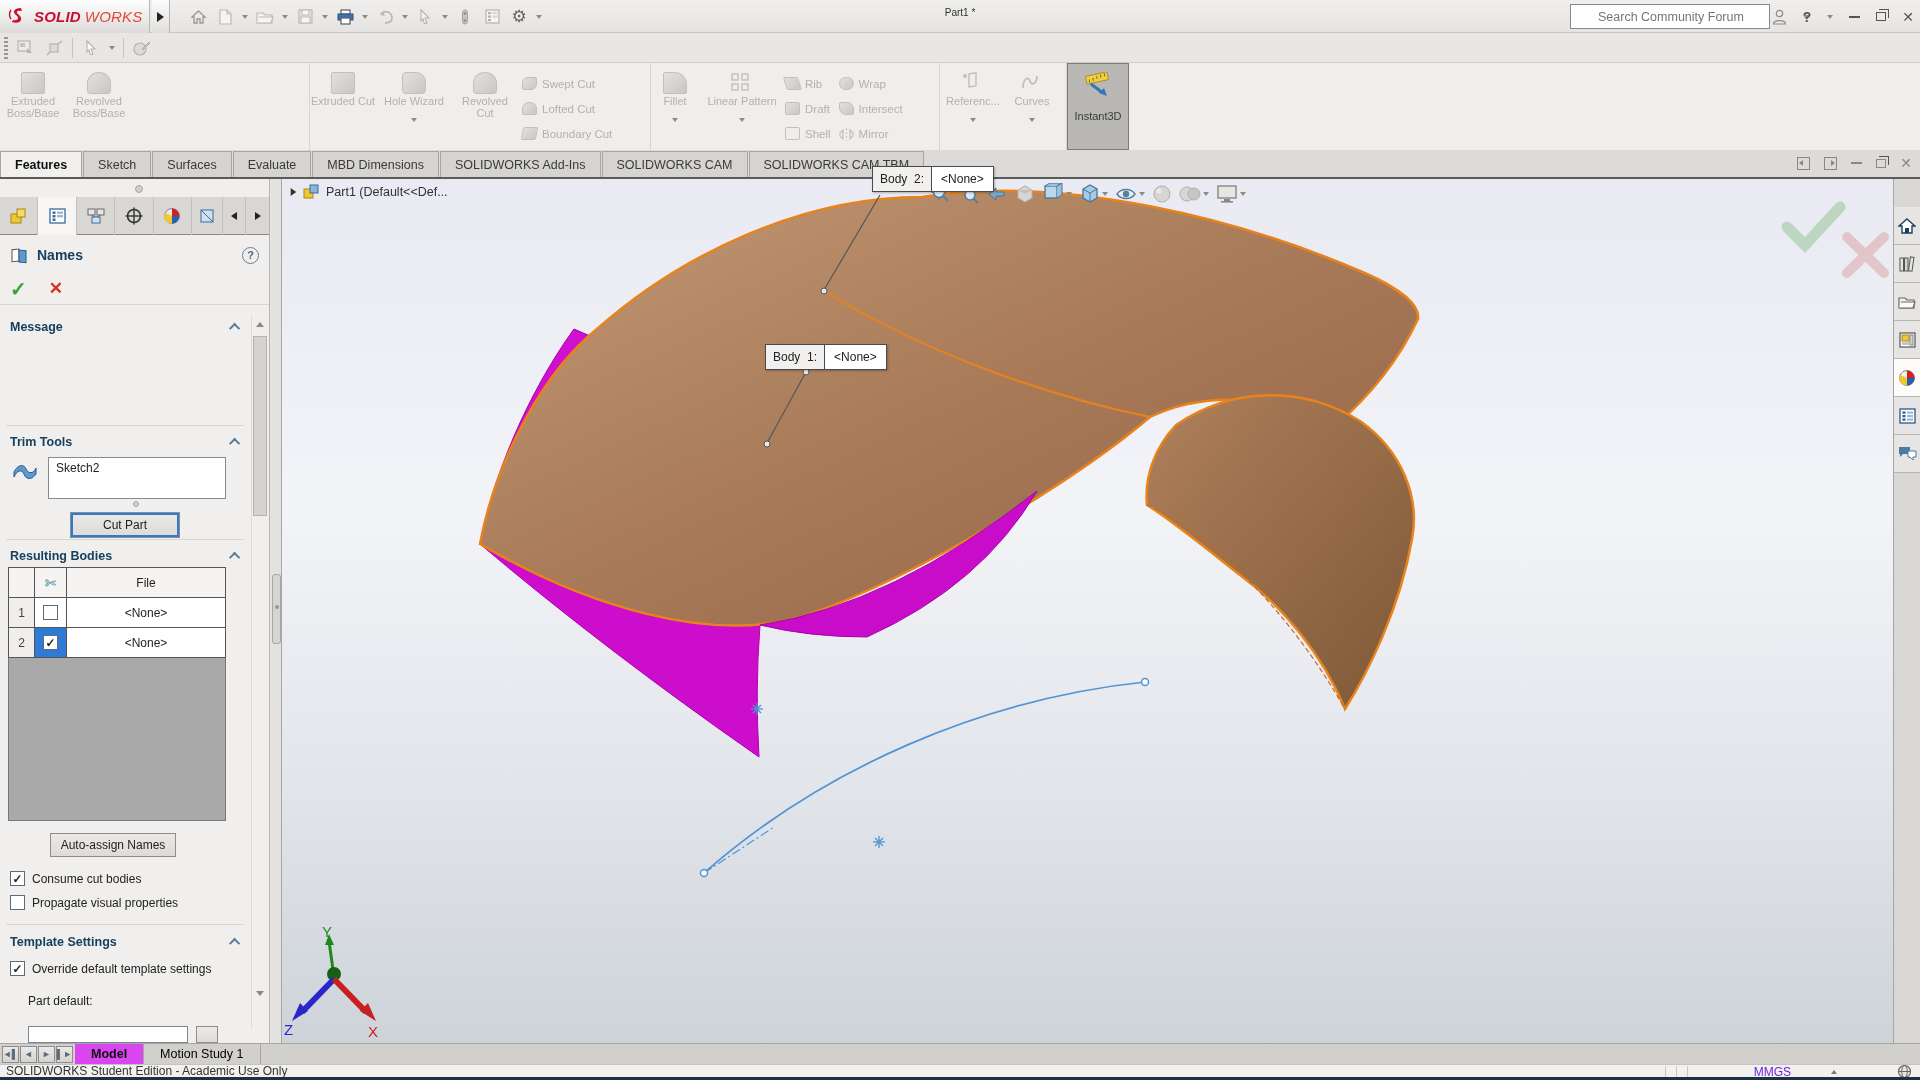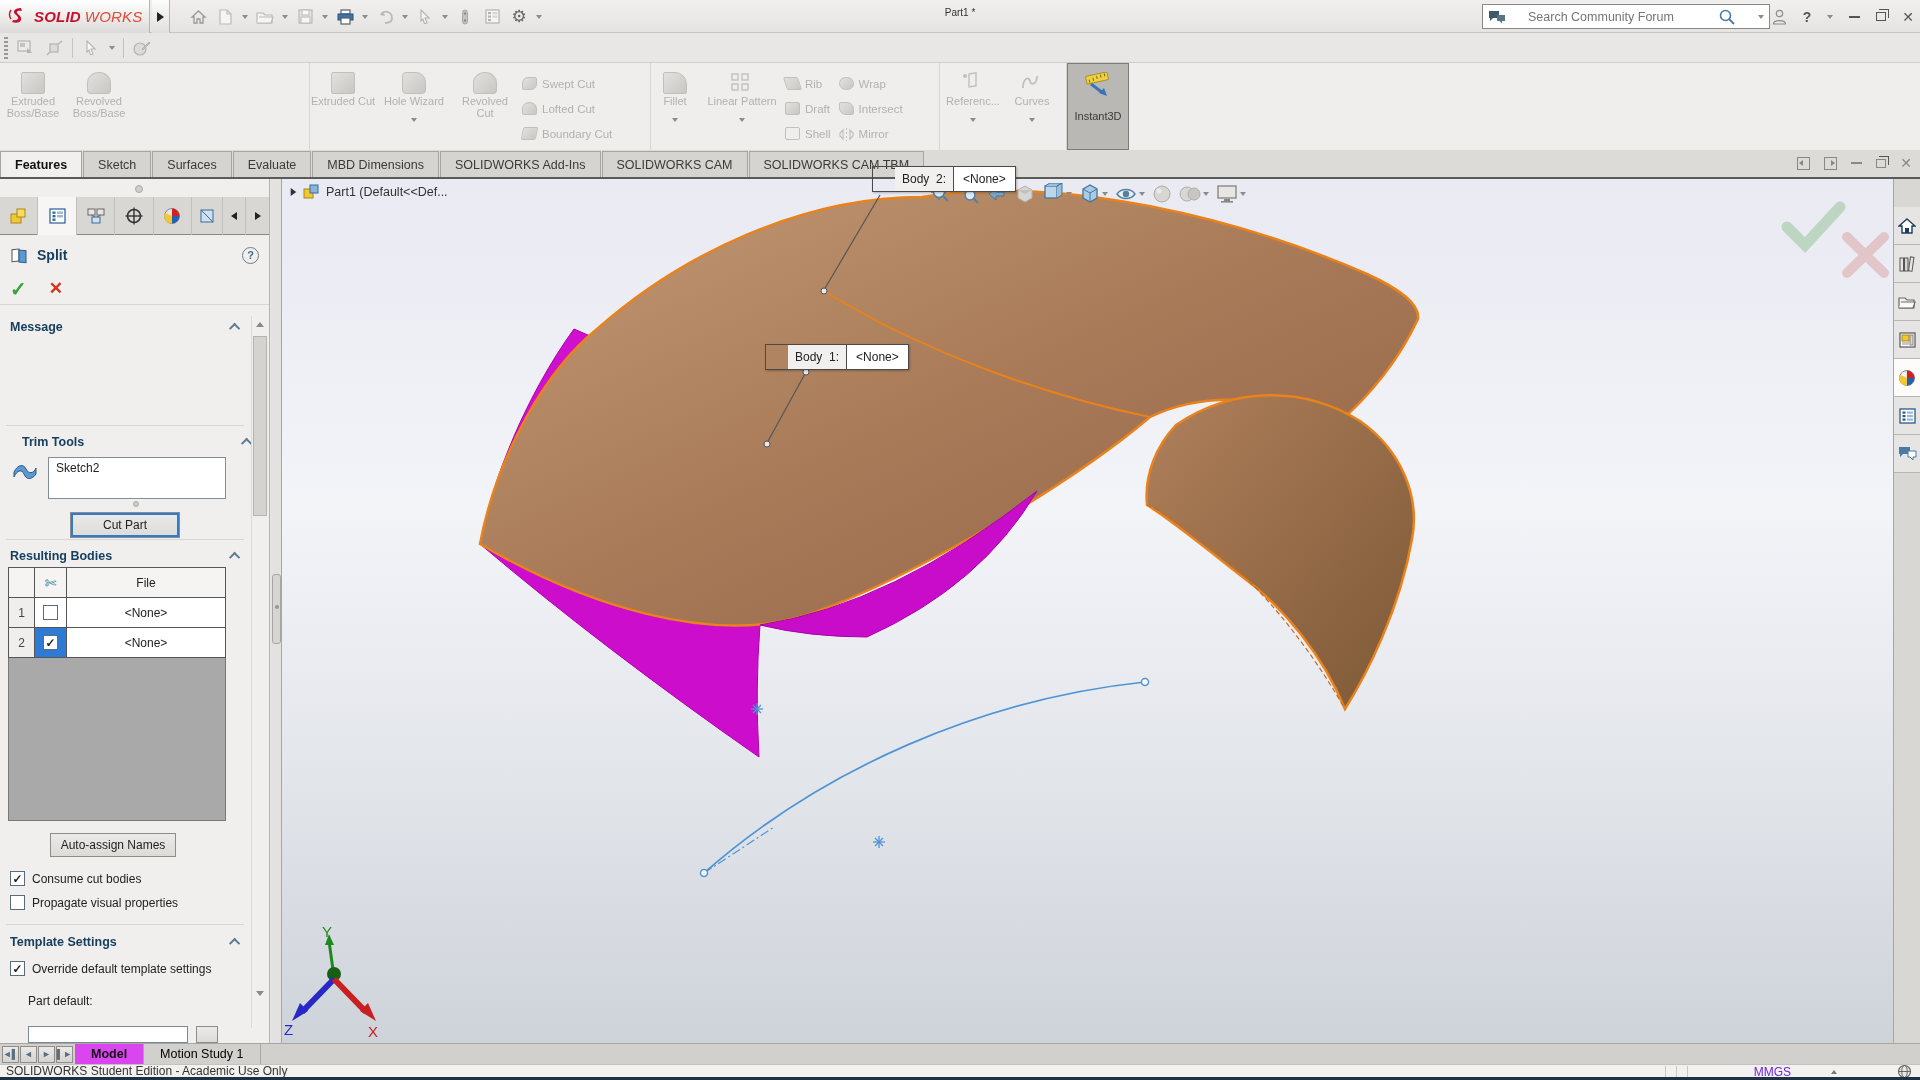--- a/index.html
+++ b/index.html
@@ -10,21 +10,21 @@
   .logo { position:absolute; left:0; top:0; width:150px; height:33px; background:linear-gradient(#ffffff,#dcdbd9); border-right:1px solid #b8b6b3; display:flex; align-items:center; padding-left:8px; gap:4px; }
   .logo-solid { font-weight:bold; font-style:italic; color:#c8102e; font-size:15px; letter-spacing:.2px;}
   .logo-works { font-style:italic; color:#e04a38; font-size:15px; letter-spacing:.2px;}
   .flyarrow { position:absolute; left:152px; top:0; width:18px; height:33px; background:linear-gradient(#fcfcfc,#e0dfdd); border-right:1px solid #b8b6b3; display:flex; align-items:center; justify-content:center; }
   .tri-r { width:0;height:0;border-left:7px solid #222;border-top:5px solid transparent;border-bottom:5px solid transparent; }
   .qat { position:absolute; left:188px; top:0; height:33px; display:flex; align-items:center; gap:7px; }
   .qi { display:flex; align-items:center; justify-content:center; width:20px; height:20px; color:#a5a3a0; font-size:16px; }
   .qi svg { display:block; }
   .dd { width:0;height:0;border-top:4px solid #8d8b88;border-left:3.5px solid transparent;border-right:3.5px solid transparent; }
   .doc-title { position:absolute; left:50%; top:7px; transform:translateX(-50%); font-size:10px; color:#333; }
-  .searchbox { position:absolute; right:150px; top:4px; width:288px; height:25px; background:#fff; border:1px solid #8a8886; display:flex; align-items:center; padding:4px 5px; gap:22px; }
+  .searchbox { position:absolute; right:150px; top:4px; width:200px; height:25px; background:#fff; border:1px solid #8a8886; display:flex; align-items:center; padding:4px 5px; gap:22px; }
   .searchbox input { border:none; outline:none; flex:1; font-size:12.5px; color:#555; font-family:"Liberation Sans",sans-serif; background:transparent; }
   .winbtns { position:absolute; right:6px; top:0; height:33px; display:flex; align-items:center; gap:16px; color:#555; }
   .mini-bar { width:11px; height:2px; background:#555; }
   .restore { width:10px; height:9px; border:1.5px solid #555; position:relative; }
   .restore::before { content:""; position:absolute; left:2px; top:-4px; width:9px; height:8px; border:1.5px solid #555; border-bottom:none; border-left:none; }
   .xglyph { font-size:14px; color:#555; }
   
   .row2 { position:absolute; left:0; top:33px; width:1920px; height:30px; background:#e8e7e5; border-bottom:1px solid #d0cecb; display:flex; align-items:center; gap:8px; padding-left:4px;}
   .grip { width:4px; height:22px; background:repeating-linear-gradient(#9a9896 0 2px, transparent 2px 4px); }
   .sep-v { width:1px; height:20px; background:#c5c3c0; }
@@ -92,21 +92,21 @@
   .tri-dn { width:0;height:0;border-top:5px solid #8a8886;border-left:4px solid transparent;border-right:4px solid transparent; }
   .scr-thumb { position:absolute; left:1px; top:20px; width:14px; height:180px; background:#d5d3d0; border:1px solid #b5b3b0; }
   .splitter { position:absolute; left:271px; top:179px; width:11px; height:864px; background:#e3e2e0; border-right:1px solid #a8a6a3; }
   .split-grip { position:absolute; left:1px; top:395px; width:9px; height:70px; background:#d7d5d2; border:1px solid #a8a6a3; border-radius:3px; }
   .split-grip::after{ content:""; position:absolute; left:2px; top:30px; width:4px; height:4px; border-radius:50%; background:#9a9896; }
   
   .graphics { position:absolute; left:282px; top:179px; width:1611px; height:864px; background:linear-gradient(#e9eaf2 0%, #f3f4f8 38%, #e2e5ea 70%, #ced3da 100%); overflow:visible; }
   .flyout-tree { position:absolute; left:8px; top:5px; display:flex; align-items:center; gap:6px; font-size:12.5px; color:#333; }
   .headsup { position:absolute; left:648px; top:4px; display:flex; align-items:center; gap:7px; }
   .hu { display:flex; align-items:center; gap:2px; }
-  .callout { position:absolute; display:flex; height:26px; border:1.5px solid #4a4a4a; box-shadow:1px 1px 2px rgba(0,0,0,.25); font-size:12px; z-index:5;padding-left:22px; }
+  .callout { position:absolute; display:flex; height:26px; border:1.5px solid #4a4a4a; box-shadow:1px 1px 2px rgba(0,0,0,.25); font-size:12px; z-index:5; }
   .callout .c1 { background:#f1f0ee; padding:0 7px; display:flex; align-items:center; border-right:1.5px solid #4a4a4a; color:#222; white-space:pre; }
   .callout .c2 { background:#fff; padding:0 9px; display:flex; align-items:center; color:#222; }
   
   .taskpane { position:absolute; right:0; top:179px; width:27px; height:864px; background:#d9d7d4; border-left:1px solid #a8a6a3; }
   .tp-cell { width:100%; height:38px; border-bottom:1px solid #b8b6b3; display:flex; align-items:center; justify-content:center; background:#e6e5e3; }
   
   .bottabs { position:absolute; left:0; top:1043px; width:1920px; height:21px; background:#d2d0cc; border-top:1px solid #a8a6a3; display:flex; align-items:stretch; }
   .vcr { display:flex; align-items:center; gap:1px; padding:1px 2px; }
   .vcr-btn { width:17px; height:17px; background:linear-gradient(#eceae8,#d5d3d0); border:1px solid #8f8d8a; display:flex; align-items:center; justify-content:center; font-size:9px; color:#5a6e80; }
   .mtab { display:flex; align-items:center; padding:0 16px; font-size:12.5px; border-right:1px solid #a8a6a3; }
@@ -452,33 +452,33 @@
       </div>
     <div class="pm-tab-nav">
         <span style="width:0;height:0;border-left:6px solid #222;border-top:4px solid transparent;border-bottom:4px solid transparent;"></span>
       </div>
   </div>
   <div class="pm-header">
     <svg width="19" height="19" viewBox="0 0 19 19">
         <rect x="2" y="4" width="7" height="12" fill="#fff" stroke="#555" transform="skewY(-6)"></rect>
         <rect x="9" y="3" width="7" height="12" fill="#5a9ad0" stroke="#2a5a8a" transform="skewY(6)"></rect>
       </svg>
-    <span class="pm-title">Split</span>
+    <span class="pm-title">Names</span>
     <span class="help-circle">?</span>
   </div>
   <div class="pm-actions">
     <span class="ok-check">✓</span>
     <span class="cancel-x">✕</span>
   </div>
   <div class="sec-head" style="top:137px;">
       <span>Message</span>
       <span class="chev"></span>
     </div>
   <div class="sec-line" style="top:246px;"></div>
-  <div class="sec-head" style="top:252px;margin-left:12px;">
+  <div class="sec-head" style="top:252px;">
       <span>Trim Tools</span>
       <span class="chev"></span>
     </div>
   <svg class="abs" style="left:12px;top:283px;" width="26" height="20" viewBox="0 0 26 20">
       <path d="M2 10 C6 2 12 2 14 7 C16 12 22 12 24 6 L24 12 C20 18 14 18 12 12 C10 7 5 8 2 15 Z" fill="#5a9ad0" stroke="#2a5a8a"></path>
     </svg>
   <div class="listbox"><span>Sketch2</span></div>
   <div class="listbox-dot"></div>
   <div class="btn cutpart">Cut Part</div>
   <div class="sec-line" style="top:360px;"></div>

